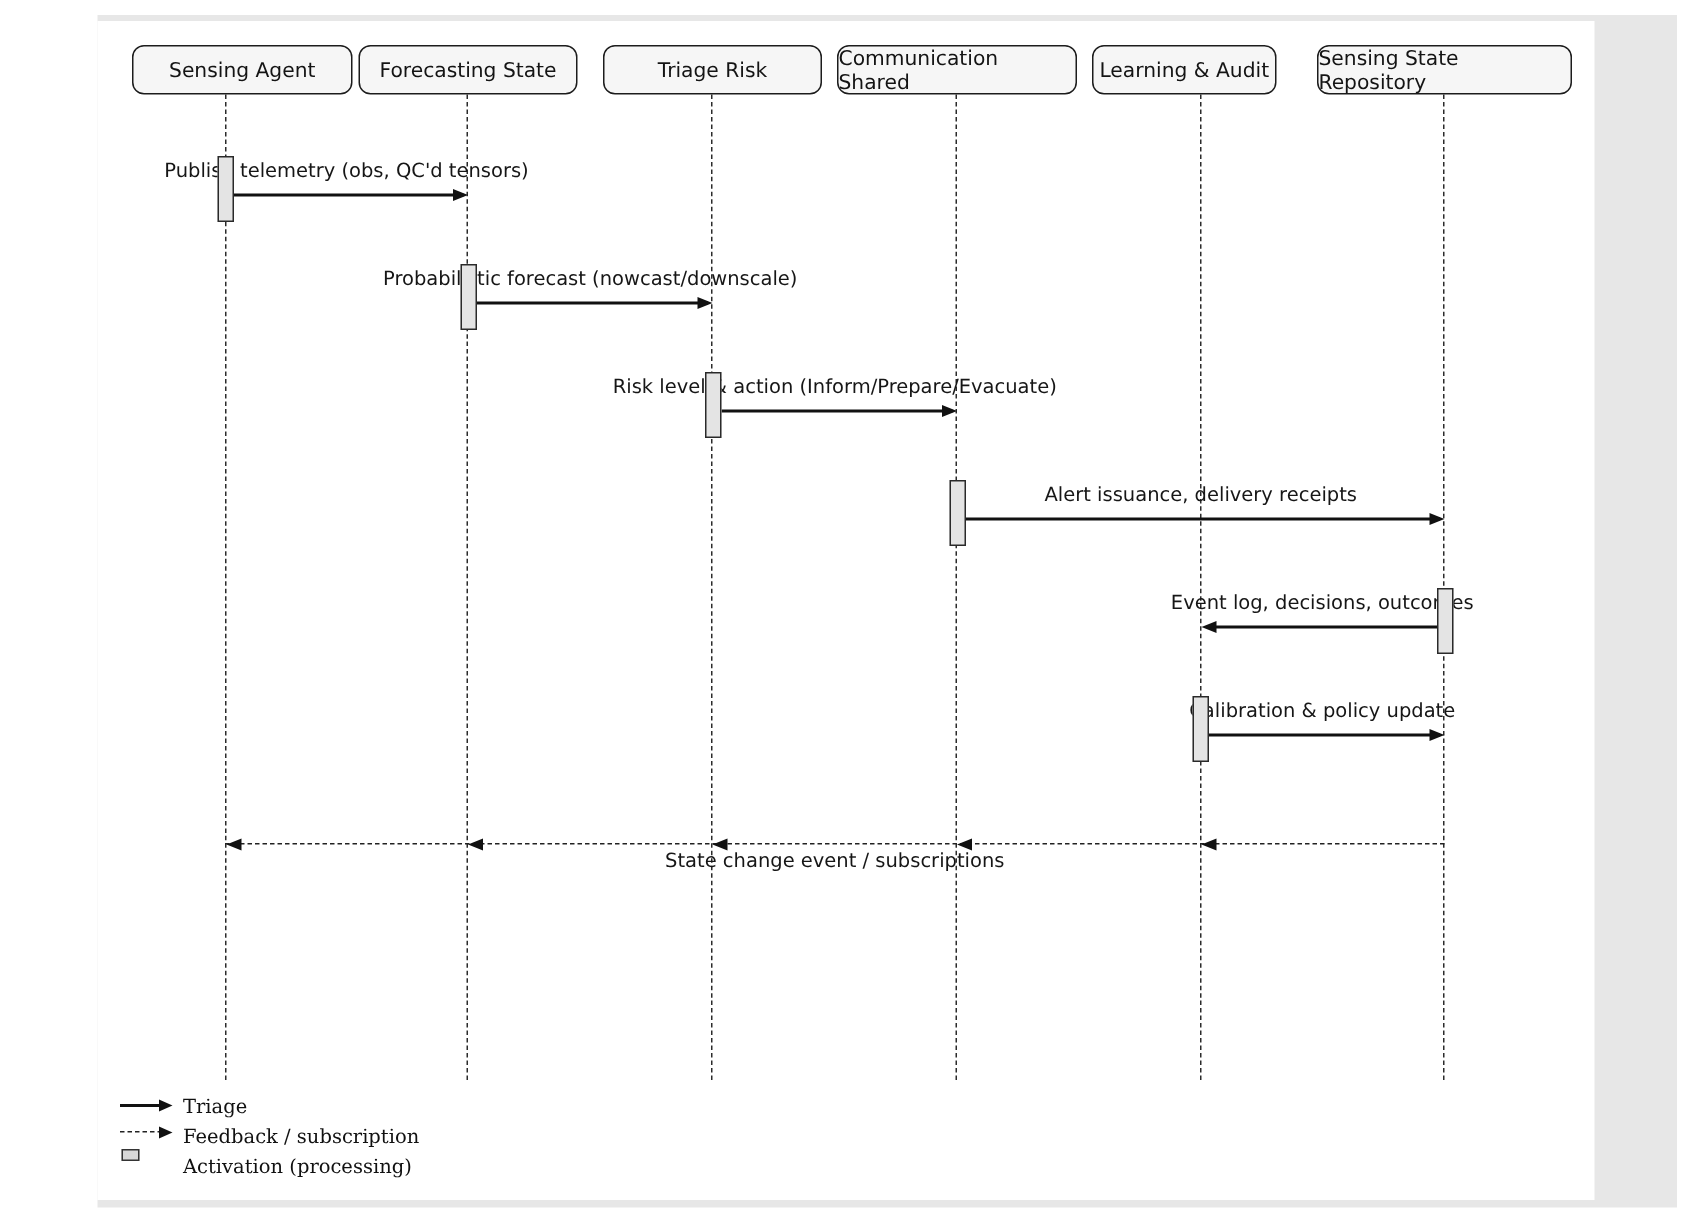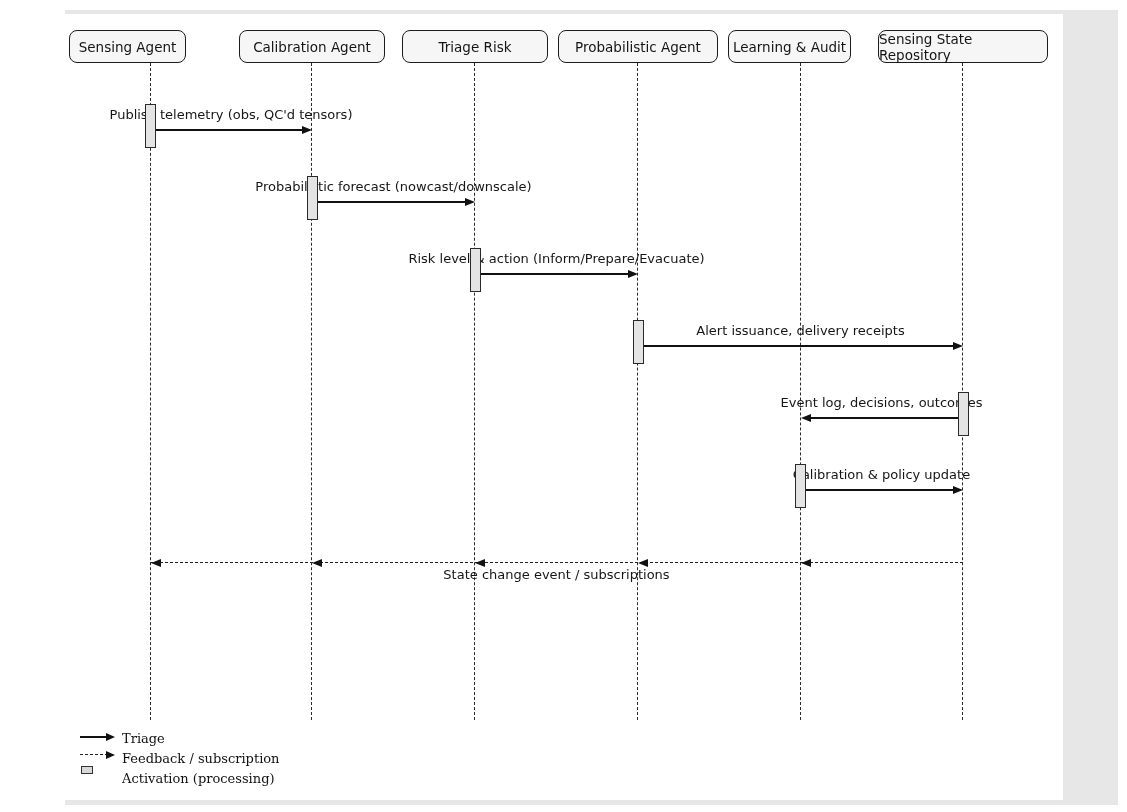--- a/index.html
+++ b/index.html
@@ -66,31 +66,31 @@
 <div class="frame"></div>
 <div class="page"></div>
 
 <div class="lifeline" style="left:149.7px"></div>
 <div class="lifeline" style="left:311.2px"></div>
 <div class="lifeline" style="left:474.2px"></div>
 <div class="lifeline" style="left:637.2px"></div>
 <div class="lifeline" style="left:799.7px"></div>
 <div class="lifeline" style="left:962.2px"></div>
 
-<div class="actor" style="left:69px;width:117px">
+<div class="actor" style="left:88px;width:147px">
     <span>Sensing Agent</span>
   </div>
 <div class="actor" style="left:239px;width:146px">
-    <span>Calibration Agent</span>
+    <span>Forecasting State</span>
   </div>
 <div class="actor" style="left:402px;width:146px">
     <span>Triage Risk</span>
   </div>
 <div class="actor" style="left:558px;width:160px">
-    <span>Probabilistic Agent</span>
+    <span>Communication Shared</span>
   </div>
 <div class="actor" style="left:728px;width:123px">
     <span>Learning &amp; Audit</span>
   </div>
 <div class="actor" style="left:878px;width:170px">
     <span>Sensing State Repository</span>
   </div>
 
 <div class="msg-label" style="left:231px;top:107px">Publish telemetry (obs, QC'd tensors)</div>
 <div class="msg-line" style="left:156px;top:129px;width:153px"></div>

